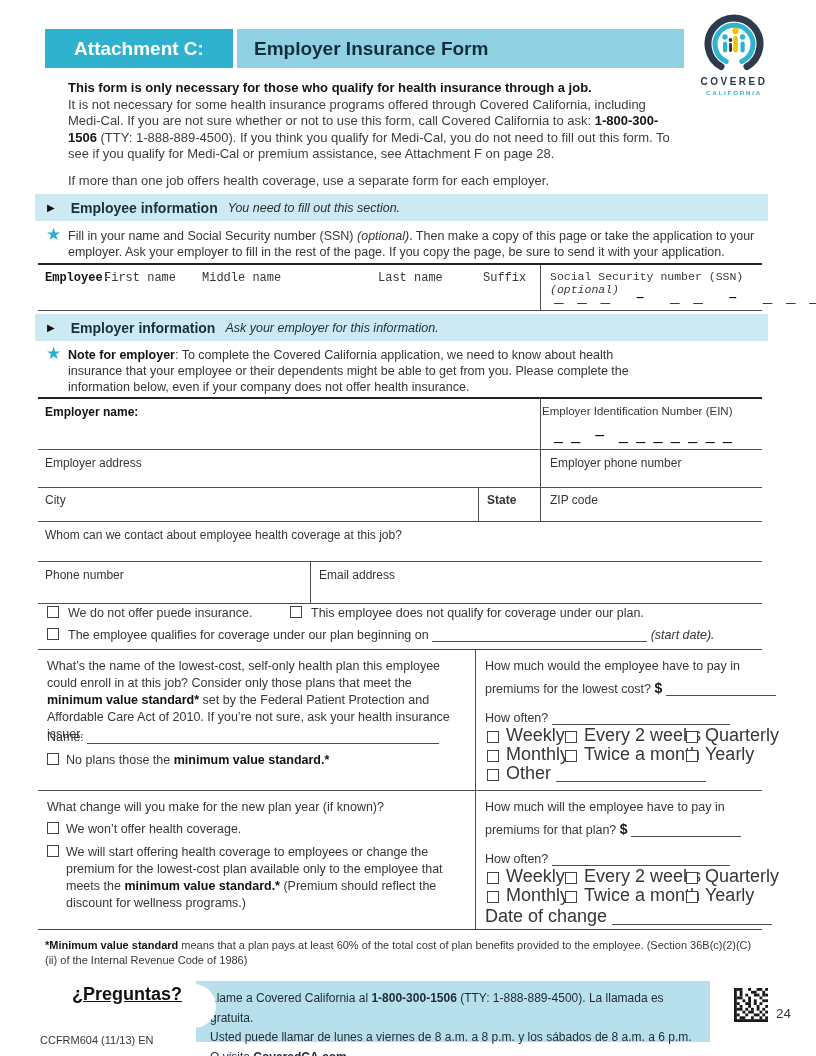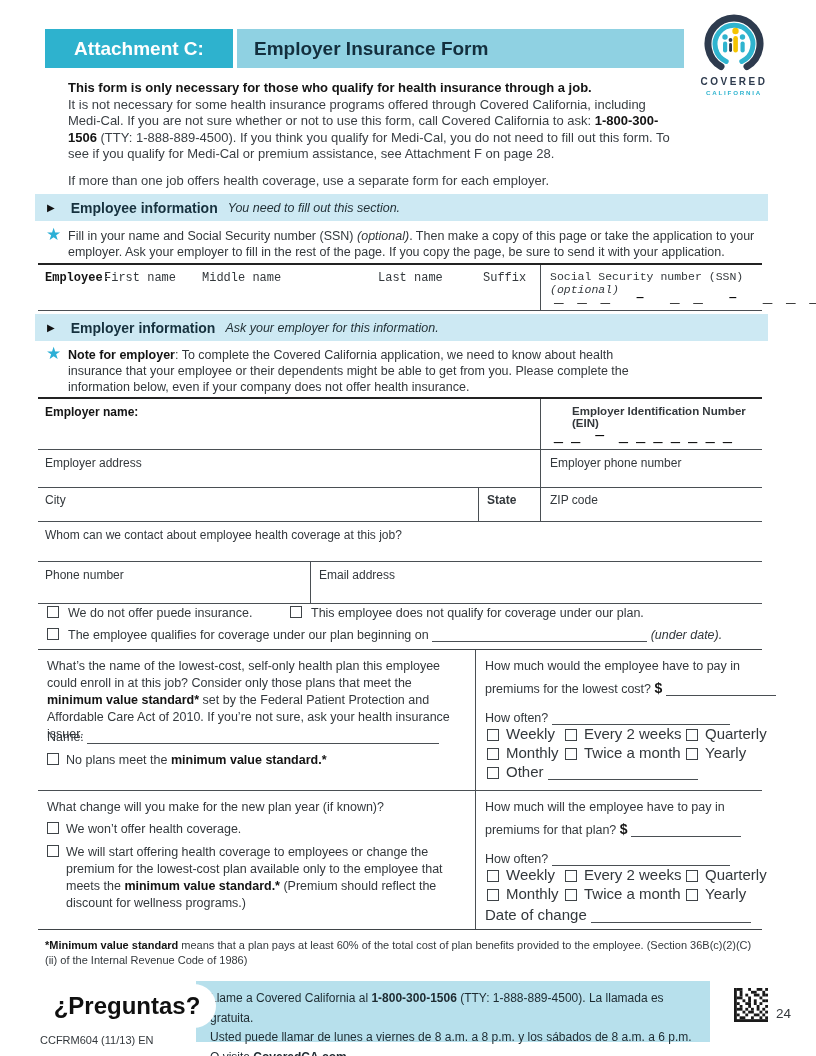--- a/index.html
+++ b/index.html
@@ -24,26 +24,26 @@
   .note{font-size:12.5px;line-height:16px;color:#33383c;}
   
   .tbl{left:38px;width:724px;border-top:2px solid #232323;box-sizing:border-box;}
   .row{position:relative;border-bottom:1px solid #4a4f54;}
   .vdiv{position:absolute;top:0;bottom:0;width:1px;background:#4a4f54;}
   .blanks{font-size:16px;letter-spacing:2px;color:#000000;white-space:pre;}
   .cb{display:inline-block;width:12px;height:12px;border:1.3px solid #3f4448;background:#fff;
       vertical-align:-2px;margin-right:7px;flex:none;box-sizing:border-box;}
   .uline{display:inline-block;border-bottom:1px solid #4a4f54;height:13px;vertical-align:-3px;}
   .qtext{font-size:12.5px;line-height:17px;color:#33383c;}
-  .opt{position:absolute;font-size:15px;color:#33383c;white-space:nowrap;}
+  .opt{position:absolute;font-size:18px;color:#33383c;white-space:nowrap;}
   
   .band{left:196px;top:981px;width:514px;height:61px;background:#B7E0EC;}
   .bandtext{left:14px;top:8px;font-size:12px;line-height:19.5px;color:#1d2a30;}
   .bubble{left:38px;top:984px;width:178px;height:44px;background:#fff;border-radius:0 22px 22px 0;
-          display:flex;align-items:center;justify-content:center;font-size:24px;font-weight:bold;color:#101010;}
+          display:flex;justify-content:center;font-size:18px;font-weight:bold;color:#101010;text-decoration:underline;}
   .formcode{left:40px;top:1034px;font-size:11px;color:#33383c;}
   .pagenum{left:776px;top:1006px;font-size:13.5px;color:#33383c;}
 </style>
 </head>
 <body>
 
 <div class="page">
 
   <div class="abs attach-box">
     <span>Attachment C:</span>
@@ -103,21 +103,21 @@
     <span class="s">Ask your employer for this information.</span>
   </div>
 
   <span class="abs star" style="left:46px;top:347px;">★</span>
   <div class="abs note" style="left:68px;top:347px;width:580px;"><span class="b" style="color:#141414;">Note for employer</span><span>: To complete the Covered California application, we need to know about health insurance that your employee or their dependents might be able to get from you. Please complete the information below, even if your company does not offer health insurance.</span></div>
 
   <div class="abs tbl" style="top:397px;">
     <div class="row" style="height:50px;">
       <span class="abs lbl b" style="left:7px;top:6px;color:#141414;">Employer name:</span>
       <div class="vdiv" style="left:502px;"></div>
-      <span class="abs lbl small" style="left:534px;top:6px;font-weight:bold;">Employer Identification Number (EIN)</span>
+      <span class="abs lbl small" style="left:504px;top:6px;">Employer Identification Number (EIN)</span>
       <span class="abs blanks" style="left:516px;top:27px;">_ _  –  _ _ _ _ _ _ _</span>
     </div>
     <div class="row" style="height:37px;">
       <span class="abs lbl" style="left:7px;top:6px;">Employer address</span>
       <div class="vdiv" style="left:502px;"></div>
       <span class="abs lbl" style="left:512px;top:6px;">Employer phone number</span>
     </div>
     <div class="row" style="height:33px;">
       <span class="abs lbl" style="left:7px;top:5px;">City</span>
       <div class="vdiv" style="left:440px;"></div>
@@ -134,30 +134,30 @@
       <span class="abs lbl" style="left:281px;top:6px;">Email address</span>
     </div>
   </div>
 
   <div class="abs" style="left:38px;top:600px;width:724px;height:49px;">
     <span class="cb abs" style="left:9px;top:6px;"></span>
     <span class="abs qtext" style="left:30px;top:5px;">We do not offer puede insurance.</span>
     <span class="cb abs" style="left:252px;top:6px;"></span>
     <span class="abs qtext" style="left:273px;top:5px;">This employee does not qualify for coverage under our plan.</span>
     <span class="cb abs" style="left:9px;top:28px;"></span>
-    <span class="abs qtext" style="left:30px;top:27px;white-space:nowrap;"><span>The employee qualifies for coverage under our plan beginning on</span> <span class="uline" style="width:215px;"></span> <span class="i">(under date).</span></span>
+    <span class="abs qtext" style="left:30px;top:27px;white-space:nowrap;"><span>The employee qualifies for coverage under our plan beginning on</span> <span class="uline" style="width:215px;"></span> <span class="i">(start date).</span></span>
   </div>
 
   <div class="abs" style="left:38px;top:649px;width:724px;height:141px;border-top:1.5px solid #3f4448;box-sizing:border-box;">
     <div class="vdiv" style="left:437px;"></div>
     <div class="abs qtext" style="left:9px;top:8px;width:420px;"><span>What’s the name of the lowest-cost, self-only health plan this employee could enroll in at this job? Consider only those plans that meet the </span><span class="b" style="color:#141414;">minimum value standard*</span><span> set by the Federal Patient Protection and Affordable Care Act of 2010. If you’re not sure, ask your health insurance issuer.</span></div>
     <div class="abs qtext" style="left:9px;top:79px;white-space:nowrap;"><span>Name:</span> <span class="uline" style="width:352px;"></span></div>
     <div class="abs" style="left:9px;top:102px;display:flex;align-items:flex-start;">
       <span class="cb" style="margin-top:1px;"></span>
-      <span class="qtext"><span>No plans meet the </span><span class="b" style="color:#141414;">minimum value standard.*</span></span>
+      <span class="qtext"><span>No plans those the </span><span class="b" style="color:#141414;">minimum value standard.*</span></span>
     </div>
     <div class="abs qtext" style="left:447px;top:8px;width:272px;">
       <div>How much would the employee have to pay in</div>
       <div style="margin-top:5px;white-space:nowrap;"><span>premiums for the lowest cost? </span><span class="b" style="font-size:14px;color:#141414;">$</span> <span class="uline" style="width:110px;"></span></div>
       <div style="margin-top:12px;white-space:nowrap;"><span>How often?</span> <span class="uline" style="width:178px;"></span></div>
     </div>
     <span class="opt" style="left:449px;top:75px;"><span class="cb"></span><span>Weekly</span></span>
     <span class="opt" style="left:527px;top:75px;"><span class="cb"></span><span>Every 2 weeks</span></span>
     <span class="opt" style="left:648px;top:75px;"><span class="cb"></span><span>Quarterly</span></span>
     <span class="opt" style="left:449px;top:94px;"><span class="cb"></span><span>Monthly</span></span>

